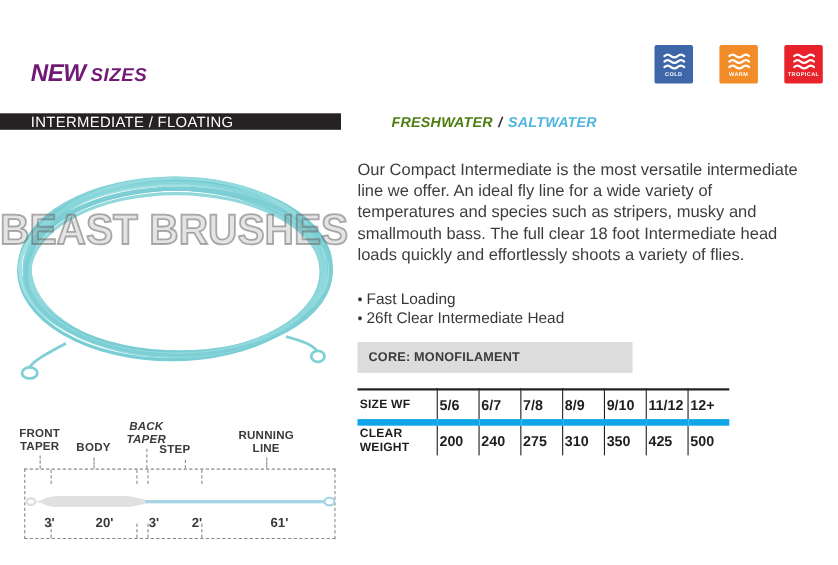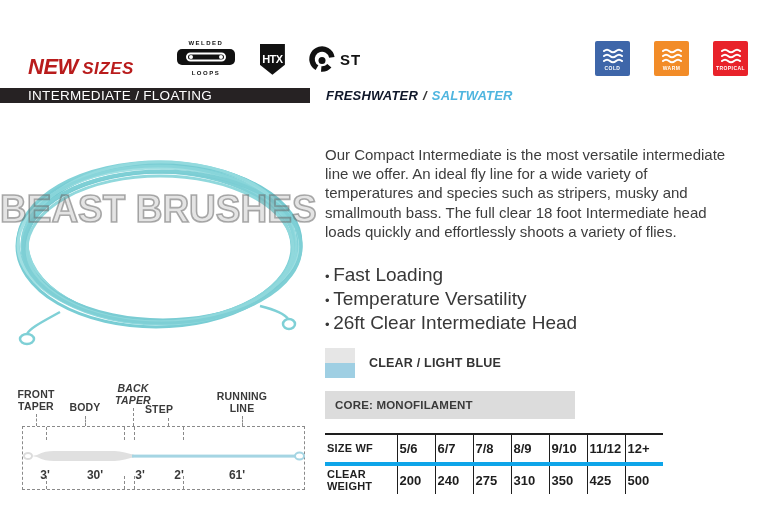--- a/index.html
+++ b/index.html
@@ -2,21 +2,21 @@
 <html><head>
 <meta charset="utf-8">
 <style>
   * { margin:0; padding:0; box-sizing:border-box; }
   body { font-family:"Liberation Sans", sans-serif; background:#fff; }
   .page { position:relative; width:762px; height:514px; background:#fff; overflow:hidden; }
 
   
   .header { height:88px; display:flex; align-items:flex-end; padding:0 14px 8px 28px; }
   .title-block { margin-right:40px; }
-  .new-line { font-style:italic; color:#b91c1c; line-height:1; margin-bottom:2px;text-align:right; }
+  .new-line { font-style:italic; color:#701a75; line-height:1; margin-bottom:2px;text-align:right; }
   .new-word { font-size:22px; font-weight:bold; letter-spacing:-0.5px; }
   .sizes-word { font-size:17px; font-weight:600; letter-spacing:0.5px; }
   .main-title { font-size:27px; font-weight:bold; color:#1d1d1f; letter-spacing:-0.8px; line-height:1; }
 
   .logo-row { display:flex; align-items:center; gap:22px; margin-bottom:2px; }
   .wl-icon { text-align:center; width:64px; }
   .wl-text { font-size:6px; font-weight:bold; letter-spacing:1.5px; color:#111; line-height:1.3; }
   .wl-link { margin:1px 0; }
   .htx-icon { width:25px; height:31px; background:#111;
     clip-path:polygon(0 0,100% 0,100% 68%,50% 100%,0 68%);
@@ -24,26 +24,26 @@
   .htx-icon span { color:#fff; font-size:11px; font-weight:bold; letter-spacing:-0.5px; }
   .st-icon { display:flex; align-items:center; gap:3px; }
   .st-text { font-size:15px; font-weight:bold; color:#111; letter-spacing:1px; }
 
   .temp-badges { margin-left:auto; display:flex; gap:24px; align-items:center; margin-bottom:4px; }
   .badge { width:35px; height:35px; border-radius:2px; display:flex; flex-direction:column;
     align-items:center; justify-content:center; padding-top:2px; }
   .badge-label { color:#fff; font-size:5px; font-weight:bold; letter-spacing:0.4px; margin-top:1px; }
 
   
-  .info-bar { height:30px; display:flex; align-items:flex-start; }
+  .info-bar { height:30px; display:flex; align-items:flex-end;gap:30px; }
   .black-bar { width:310px; background:#262223; color:#fff; display:flex; align-items:center;
     padding-left:28px; font-size:13.5px; letter-spacing:0.3px; }
   .water-type { display:flex; align-items:center; margin-left:16px; font-size:13px;
     font-style:italic; font-weight:bold; letter-spacing:0.2px; gap:5px; }
-  .fresh { color:#0f172a; } .salt { color:#4FB5DF; } .sep { color:#333; }
+  .fresh { color:#4d7c0f; } .salt { color:#4FB5DF; } .sep { color:#333; }
   .line-length { margin-left:auto; margin-right:17px; display:flex; align-items:center;
     font-size:13px; color:#2e2e2e; gap:5px; }
 
   
   .main { display:flex; }
   .left-col { width:310px; flex:none; }
   .right-col { margin-left:15px; width:430px; margin-top:27px; }
 
   
   .product-image { position:relative; width:310px; height:250px; margin-top:12px; }
@@ -59,80 +59,54 @@
   .t-box { position:absolute; left:12px; top:44px; width:283px; height:64px;
     border:1.5px dashed #8a8a8a; }
   .divider { position:absolute; width:0; border-left:1px dashed #8a8a8a; height:13px; }
   .line-svg { position:absolute; left:12px; top:64px; }
   .t-len { position:absolute; top:86px; transform:translateX(-50%);
     font-size:12px; font-weight:bold; color:#3a3a3a; }
 
   
   .description { width:412px; font-size:15px; line-height:1.28; color:#3d3d3d; }
   .features { list-style:none; margin-top:22px; }
-  .features li { font-size:19px; color:#383838; line-height:1.27; }
+  .features li { font-size:14px; color:#383838; line-height:1.27; }
   .features li::before { content:"• "; font-size:13px; }
 
   
   .color-row { display:flex; align-items:center; margin-top:13px; }
   .swatch { width:30px; height:30px; flex:none; }
   .swatch-top { height:15px; }
   .swatch-bottom { height:15px; }
   .color-label { margin-left:14px; font-size:12.5px; font-weight:600; color:#333; letter-spacing:0.2px; }
 
   .core-bar { margin-top:13px; width:250px; background:#DCDCDC; padding:8px 10px;
     font-size:11.5px; font-weight:600; color:#3a3a3a; letter-spacing:0.2px; }
 
   
   .spec-table { margin-top:14px; border-collapse:collapse; border-top:2.5px solid #1e1e1e; }
   .spec-table td { border-left:1px solid #1e1e1e; text-align:left; font-size:13px;
     font-weight:bold; color:#1e1e1e; width:38px; height:30px; padding:0 2px; }
   .spec-table td.row-label { border-left:none; text-align:left; font-weight:600;
     font-size:11px; width:72px; letter-spacing:0.2px; line-height:1.15; padding-right:6px; }
-  .spec-table tr:first-child td { border-bottom:4px solid #0ea5e9; }
+  .spec-table tr:first-child td { border-bottom:6px solid #0ea5e9; }
 </style>
 </head>
 <body>
 
 <div class="page">
 
   <div class="header">
     <div class="title-block">
       <div class="new-line">
         <span class="new-word">NEW</span>
         <span class="sizes-word">SIZES</span>
       </div>
     </div>
 
-    <div class="logo-row">
-      <div class="wl-icon">
-        <div class="wl-text">WELDED</div>
-        <div class="wl-link">
-          <svg width="58" height="16" viewBox="0 0 58 16">
-            <rect x="0" y="0" width="58" height="16" rx="5" fill="#111"></rect>
-            <rect x="10" y="4.5" width="38" height="7" rx="3.5" fill="none" stroke="#fff" stroke-width="2"></rect>
-            <circle cx="14" cy="8" r="2" fill="#fff"></circle>
-            <circle cx="44" cy="8" r="2" fill="#fff"></circle>
-          </svg>
-        </div>
-        <div class="wl-text">LOOPS</div>
-      </div>
-
-      <div class="htx-icon">
-        <span>HTX</span>
-      </div>
-
-      <div class="st-icon">
-        <svg width="30" height="30" viewBox="0 0 30 30">
-          <circle cx="15" cy="15" r="10" fill="none" stroke="#111" stroke-width="5.5" stroke-dasharray="40 9 9 9" transform="rotate(120 15 15)"></circle>
-          <circle cx="15" cy="16.5" r="3.5" fill="#111"></circle>
-        </svg>
-        <span class="st-text">ST</span>
-      </div>
-    </div>
 
     <div class="temp-badges">
       <div class="badge" style="background-color: rgb(62, 102, 169);">
         <svg width="22" height="16" viewBox="0 0 22 16">
           <g fill="none" stroke="#fff" stroke-width="2" stroke-linecap="round">
             <path d="M2 3 Q5 0.5 8 3 T14 3 T20 3"></path>
             <path d="M2 8 Q5 5.5 8 8 T14 8 T20 8"></path>
             <path d="M2 13 Q5 10.5 8 13 T14 13 T20 13"></path>
           </g>
         </svg>
@@ -223,43 +197,35 @@
 
         <svg class="line-svg" width="283" height="20" viewBox="0 0 283 20">
           <ellipse cx="6" cy="10" rx="4" ry="3" fill="none" stroke="#dcdcdc" stroke-width="2"></ellipse>
           <path d="M10 10 L15 9 C 21 5.8, 26 5, 32 5 L90 5 C 97 5, 103 6.5, 112 8.8
                    L112 11.2 C 103 13.5, 97 15, 90 15 L32 15 C 26 15, 21 14.2, 15 11 Z" fill="#e0e0e0"></path>
           <rect x="110" y="8.6" width="164" height="3" fill="#a5d5e3"></rect>
           <ellipse cx="277.5" cy="10" rx="4.5" ry="3.5" fill="none" stroke="#a5d5e3" stroke-width="2"></ellipse>
         </svg>
 
         <div class="t-len" style="left:35px;">3'</div>
-        <div class="t-len" style="left:85px;">30'</div>
+        <div class="t-len" style="left:85px;">20'</div>
         <div class="t-len" style="left:130px;">3'</div>
         <div class="t-len" style="left:169px;">2'</div>
-        <div class="t-len" style="left:227px;">61'</div>
+        <div class="t-len" style="left:244px;">61'</div>
       </div>
     </div>
 
     <div class="right-col">
       <p class="description">Our Compact Intermediate is the most versatile intermediate line we offer. An ideal fly line for a wide variety of temperatures and species such as stripers, musky and smallmouth bass. The full clear 18 foot Intermediate head loads quickly and effortlessly shoots a variety of flies.</p>
 
       <ul class="features">
         <li>Fast Loading</li>
-        <li>Temperature Versatility</li>
         <li>26ft Clear Intermediate Head</li>
       </ul>
 
-      <div class="color-row">
-        <div class="swatch">
-          <div class="swatch-top" style="background-color: rgb(230, 230, 230);"></div>
-          <div class="swatch-bottom" style="background-color: rgb(159, 207, 227);"></div>
-        </div>
-        <div class="color-label">CLEAR / LIGHT BLUE</div>
-      </div>
 
       <div class="core-bar">CORE: MONOFILAMENT</div>
 
       <table class="spec-table">
         <tbody>
             <tr>
           <td class="row-label">SIZE WF</td>
           <td>5/6</td>
           <td>6/7</td>
           <td>7/8</td>

